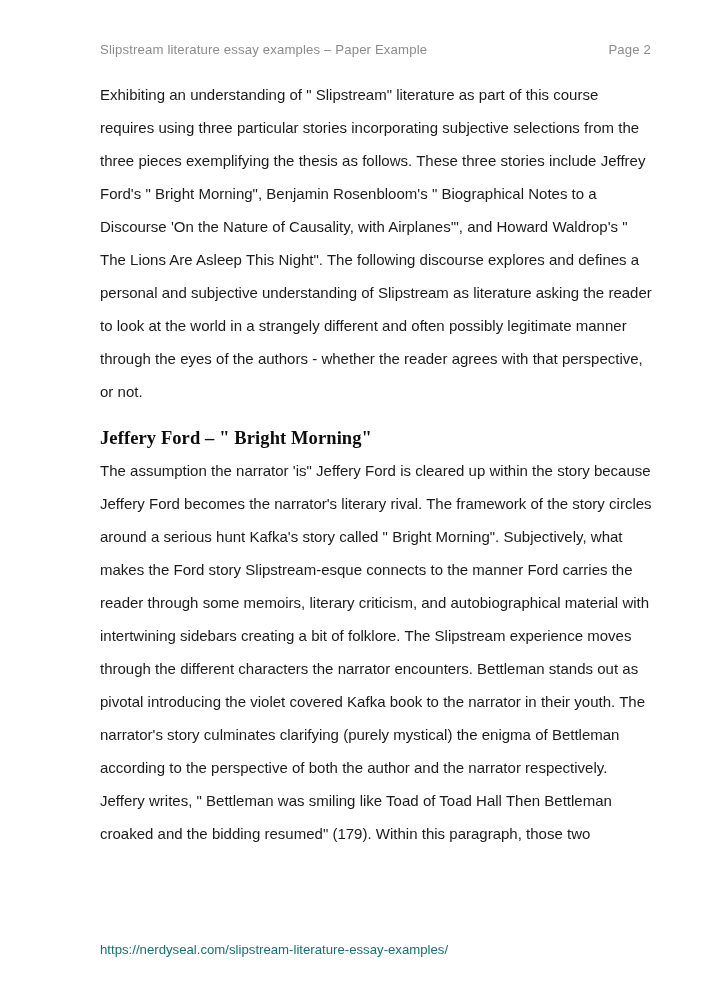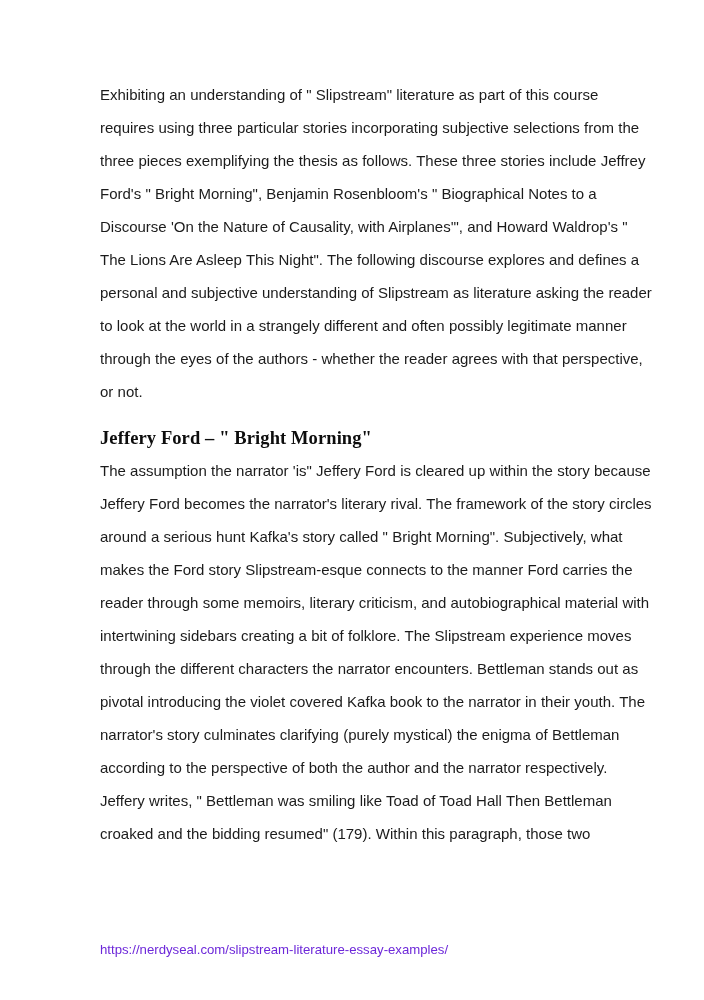--- a/index.html
+++ b/index.html
@@ -88,29 +88,33 @@
 
   
   .doc-footer {
     top: 941px;
     color: #8c8c8c;
     font-size: 13.2px;
     line-height: 18px;
     white-space: nowrap;
   }
   .doc-footer .footer-url {
-    color: #6d28d9;
+    color: #0f766e;
     text-decoration: none;
   }
 </style>
 </head>
 <body>
 
 <div class="page">
 
+  <div class="content-col doc-header">
+    <span class="header-title">Slipstream literature essay examples – Paper Example</span>
+    <span class="header-page">Page 2</span>
+  </div>
 
   <div class="content-col doc-body">
     <p class="para">Exhibiting an understanding of " Slipstream" literature as part of this course requires using three particular stories incorporating subjective selections from the three pieces exemplifying the thesis as follows. These three stories include Jeffrey Ford's " Bright Morning", Benjamin Rosenbloom's " Biographical Notes to a Discourse 'On the Nature of Causality, with Airplanes'", and Howard Waldrop's " The Lions Are Asleep This Night". The following discourse explores and defines a personal and subjective understanding of Slipstream as literature asking the reader to look at the world in a strangely different and often possibly legitimate manner through the eyes of the authors - whether the reader agrees with that perspective, or not.</p>
 
     <h2 class="section-heading">Jeffery Ford – " Bright Morning"</h2>
 
     <p class="para">The assumption the narrator 'is" Jeffery Ford is cleared up within the story because Jeffery Ford becomes the narrator's literary rival. The framework of the story circles around a serious hunt Kafka's story called " Bright Morning". Subjectively, what makes the Ford story Slipstream-esque connects to the manner Ford carries the reader through some memoirs, literary criticism, and autobiographical material with intertwining sidebars creating a bit of folklore. The Slipstream experience moves through the different characters the narrator encounters. Bettleman stands out as pivotal introducing the violet covered Kafka book to the narrator in their youth. The narrator's story culminates clarifying (purely mystical) the enigma of Bettleman according to the perspective of both the author and the narrator respectively. Jeffery writes, " Bettleman was smiling like Toad of Toad Hall Then Bettleman croaked and the bidding resumed" (179). Within this paragraph, those two</p>
   </div>
 
   <div class="content-col doc-footer">

